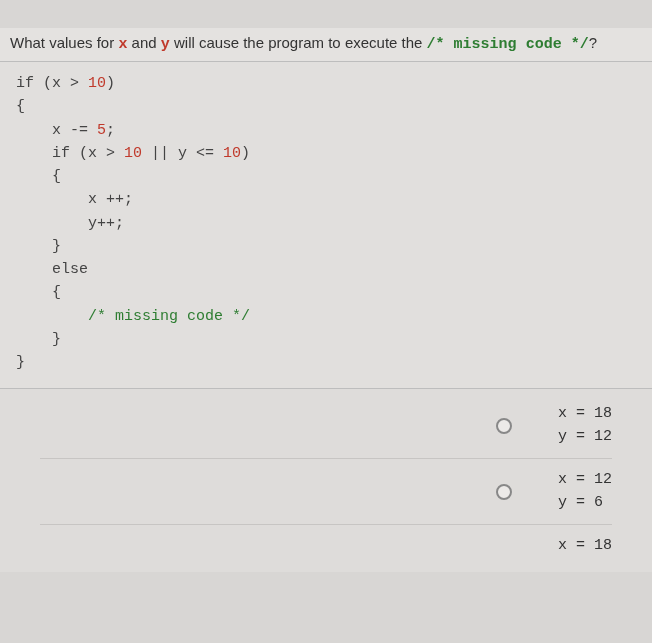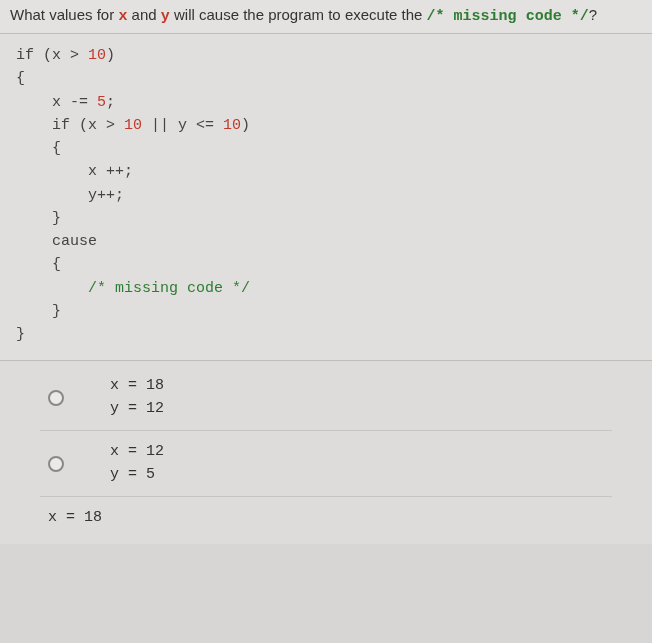--- a/index.html
+++ b/index.html
@@ -9,20 +9,21 @@
     background: #d8d6d4;
     font-family: Arial, Helvetica, sans-serif;
     overflow: hidden;
   }
   .question-header {
     padding: 6px 10px 8px 10px;
     font-size: 15px;
     color: #333;
     border-bottom: 1px solid #bdbdbd;
     background: #e4e2e0;
+    margin-top: 28px;
   }
   .question-header .var { color: #c0392b; font-family: "Courier New", monospace; font-weight: bold; }
   .question-header .comment { color: #2e7d32; font-family: "Courier New", monospace; font-weight: bold; }
   .code-block {
     padding: 10px 16px 14px 16px;
     font-family: "Courier New", monospace;
     font-size: 15px;
     color: #444;
     line-height: 1.55;
     border-bottom: 1px solid #bdbdbd;
@@ -37,20 +38,21 @@
   }
   .option-row {
     display: flex;
     align-items: center;
     border-bottom: 1px solid #c7c5c3;
     padding: 10px 0 10px 8px;
     font-family: "Courier New", monospace;
     font-size: 15px;
     color: #333;
     line-height: 1.5;
+    justify-content: flex-end;
   }
   .option-row:last-child { border-bottom: none; }
   .radio {
     width: 16px;
     height: 16px;
     border: 2px solid #888;
     border-radius: 50%;
     margin-right: 46px;
     flex-shrink: 0;
     background: #eceae8;
@@ -65,35 +67,35 @@
 </div>
 
 <div class="code-block"><span><span>if (x &gt; </span><span class="num">10</span><span>)</span></span>
 <span>{</span>
 <span><span>    x -= </span><span class="num">5</span><span>;</span></span>
 <span><span>    if (x &gt; </span><span class="num">10</span><span> || y &lt;= </span><span class="num">10</span><span>)</span></span>
 <span>    {</span>
 <span>        x ++;</span>
 <span>        y++;</span>
 <span>    }</span>
-<span>    cause</span>
+<span>    else</span>
 <span>    {</span>
 <span><span>        </span><span class="cmt">/* missing code */</span></span>
 <span>    }</span>
 <span>}</span></div>
 
 <div class="options">
   <div class="option-row">
     <div class="radio"></div>
     <div class="opt-text"><span>x = 18</span>
 <span>y = 12</span></div>
   </div>
   <div class="option-row">
     <div class="radio"></div>
     <div class="opt-text"><span>x = 12</span>
-<span>y = 5</span></div>
+<span>y = 6</span></div>
   </div>
   <div class="option-row">
 
     <div class="opt-text"><span>x = 18</span>
 </div>
   </div>
 </div>
 
 </body></html>

